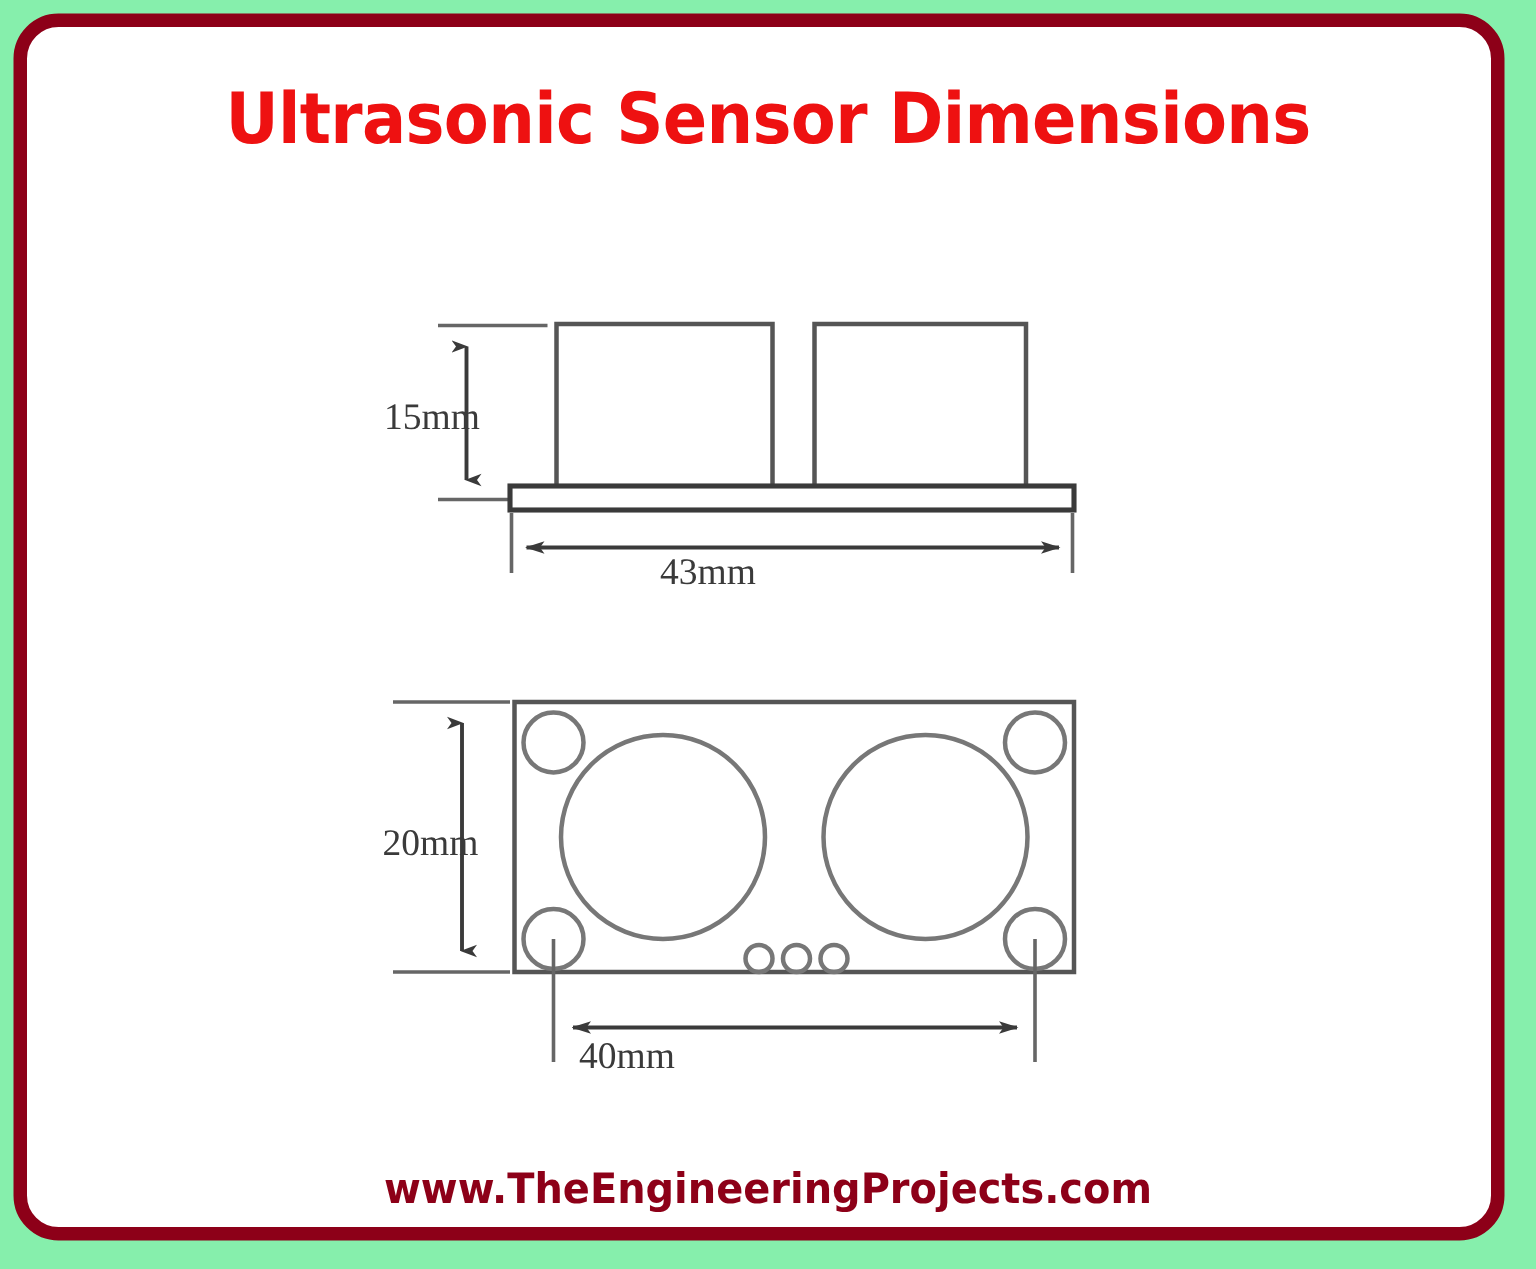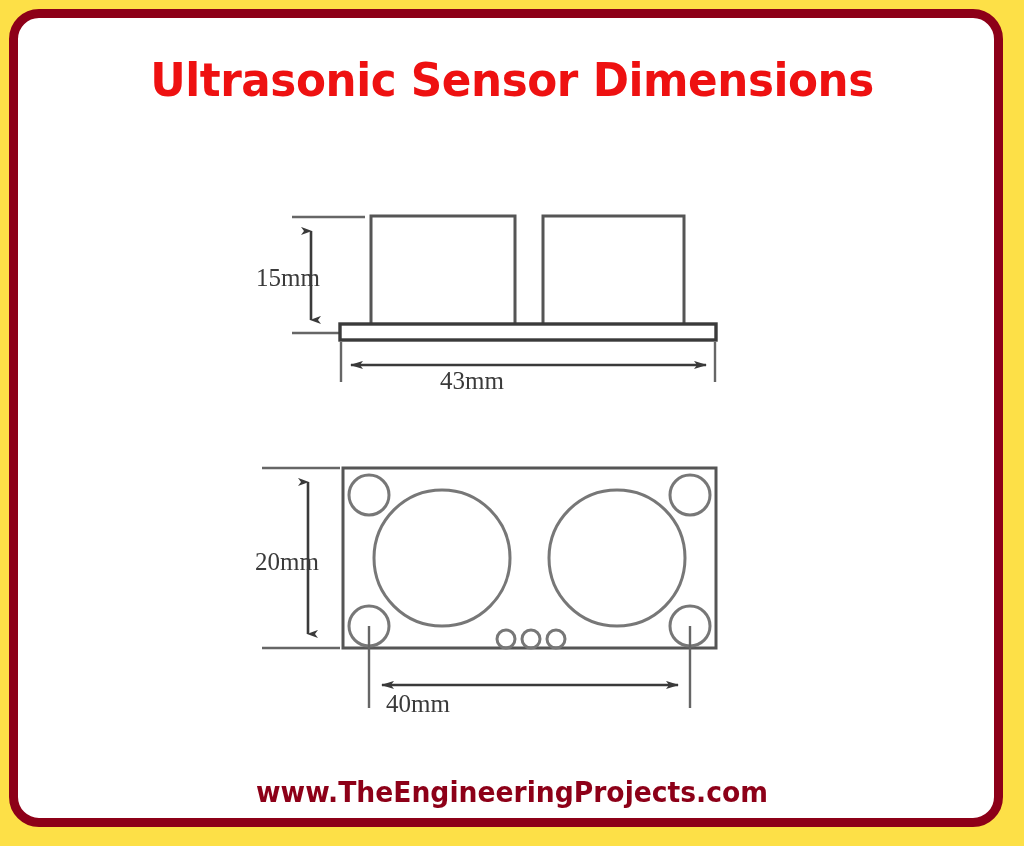--- a/index.html
+++ b/index.html
@@ -11,21 +11,21 @@
     width: 1024px;
     height: 846px;
     font-family: "Liberation Sans", sans-serif;
     overflow: hidden;
   }
 
   #page {
     position: relative;
     width: 1024px;
     height: 846px;
-    background: #fde047;
+    background: #86efac;
   }
 
   
   #frame {
     position: absolute;
     left: 9px;
     top: 9px;
     width: 994px;
     height: 818px;
     box-sizing: border-box;

